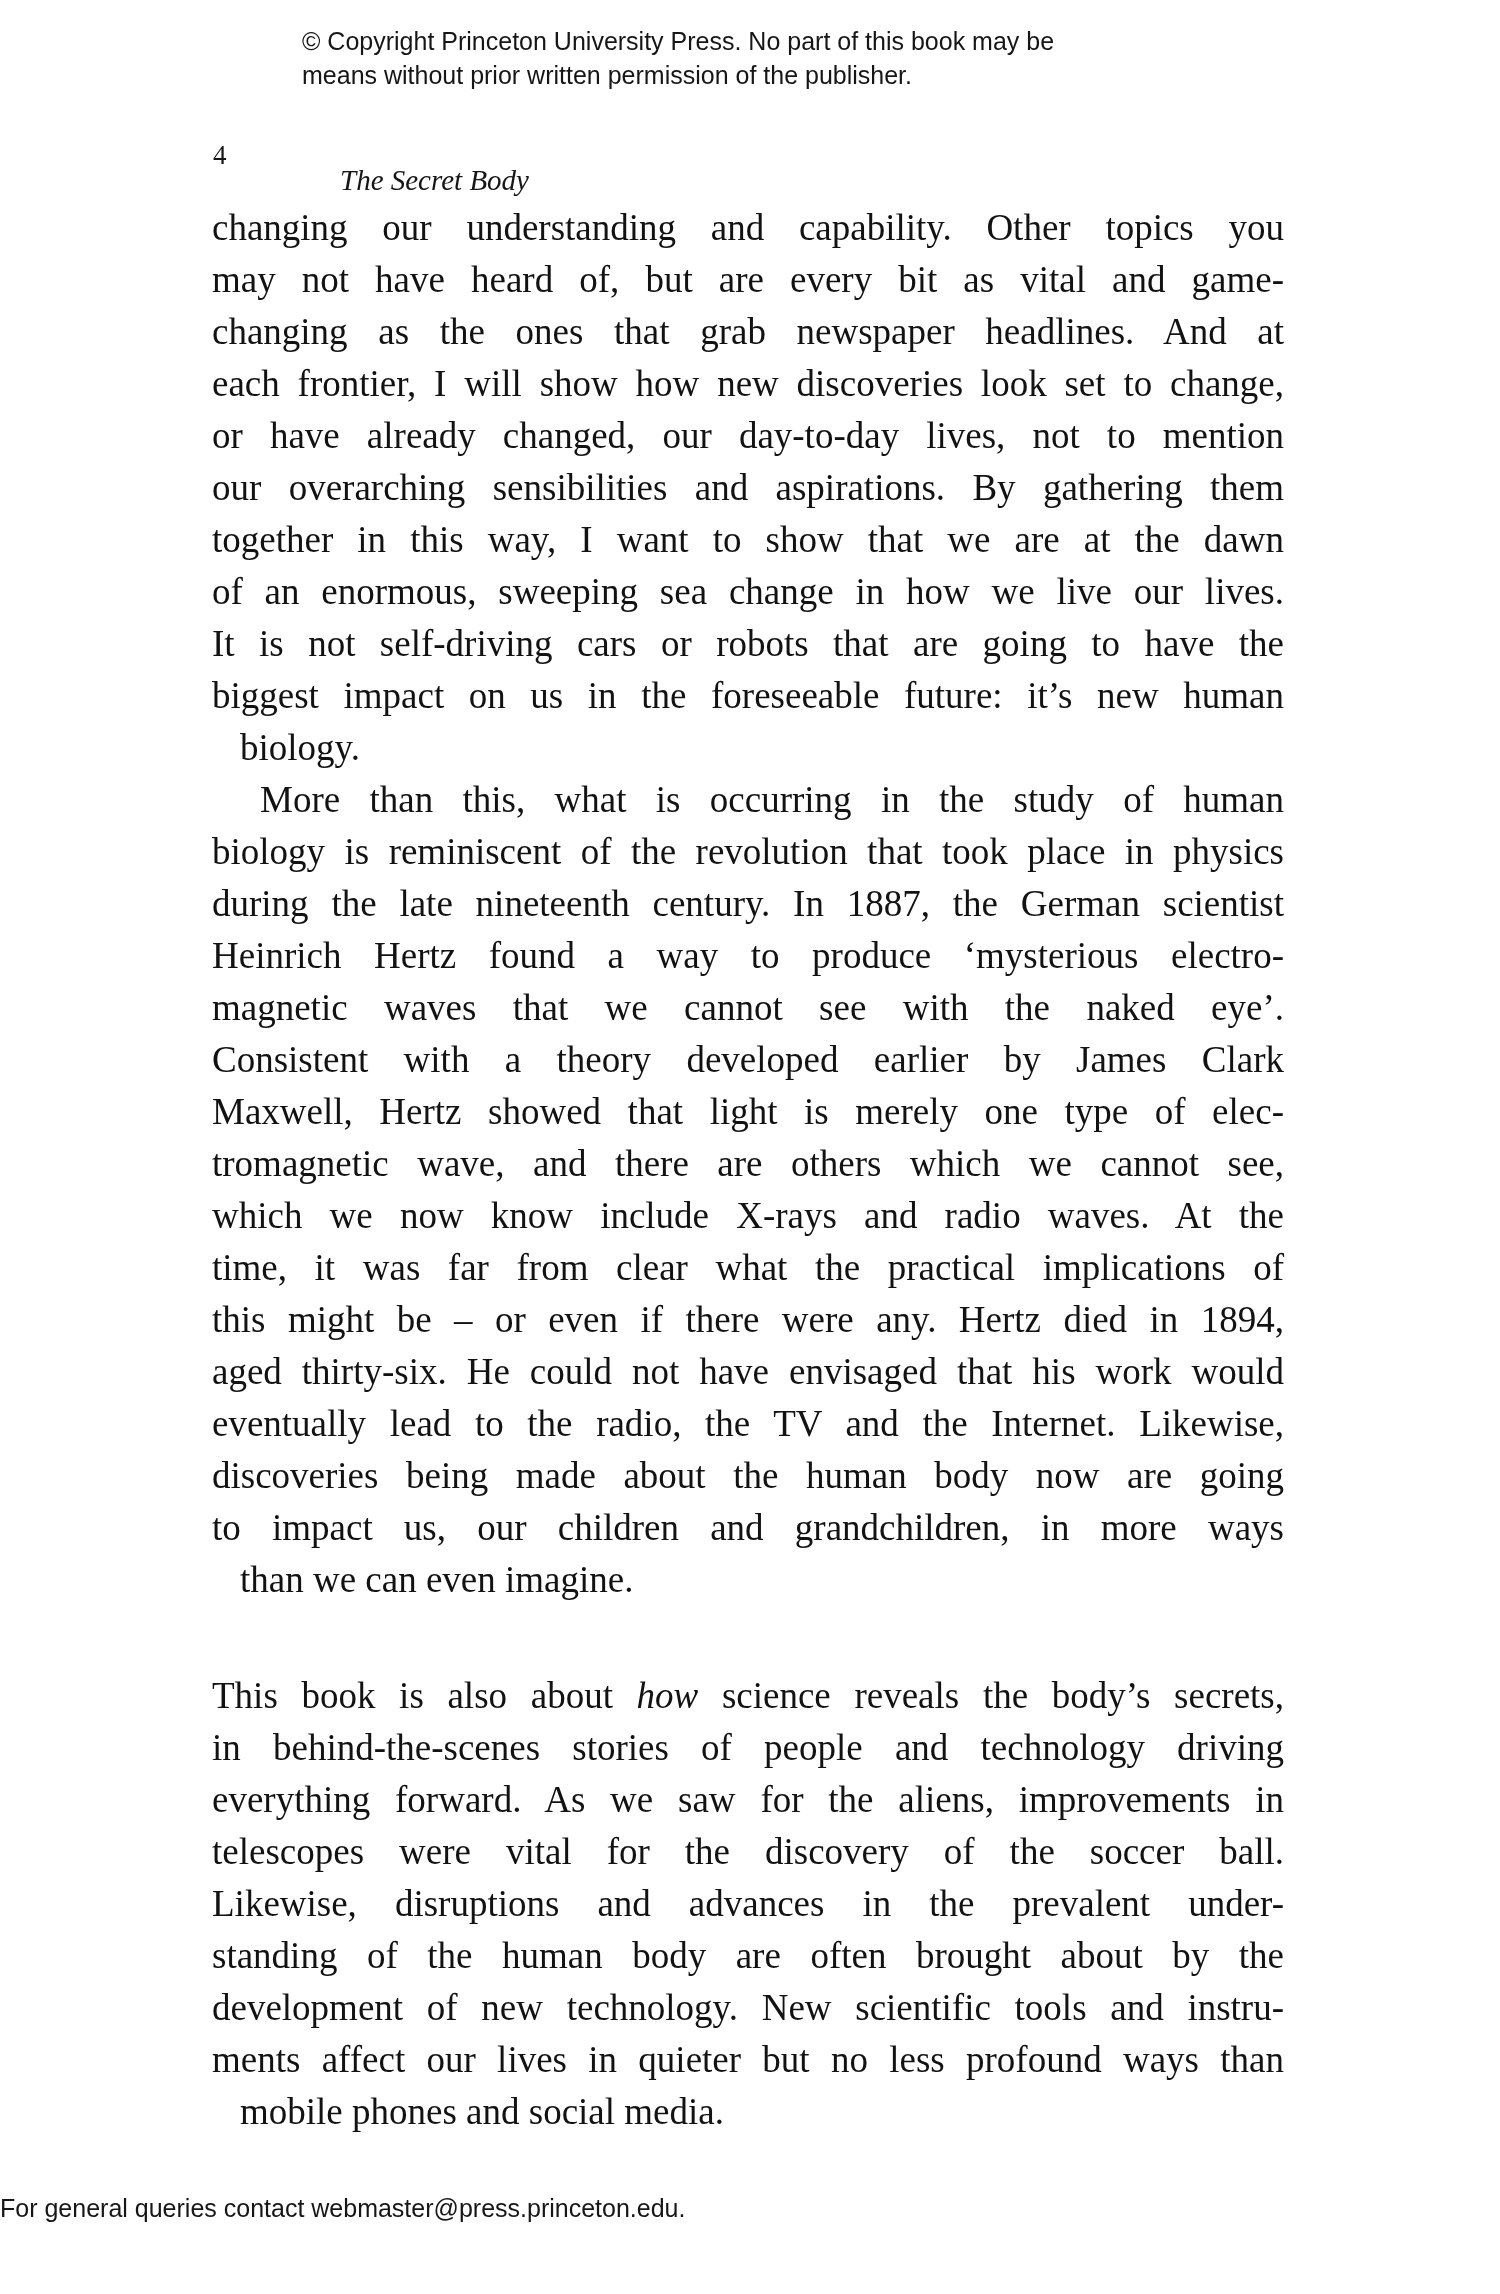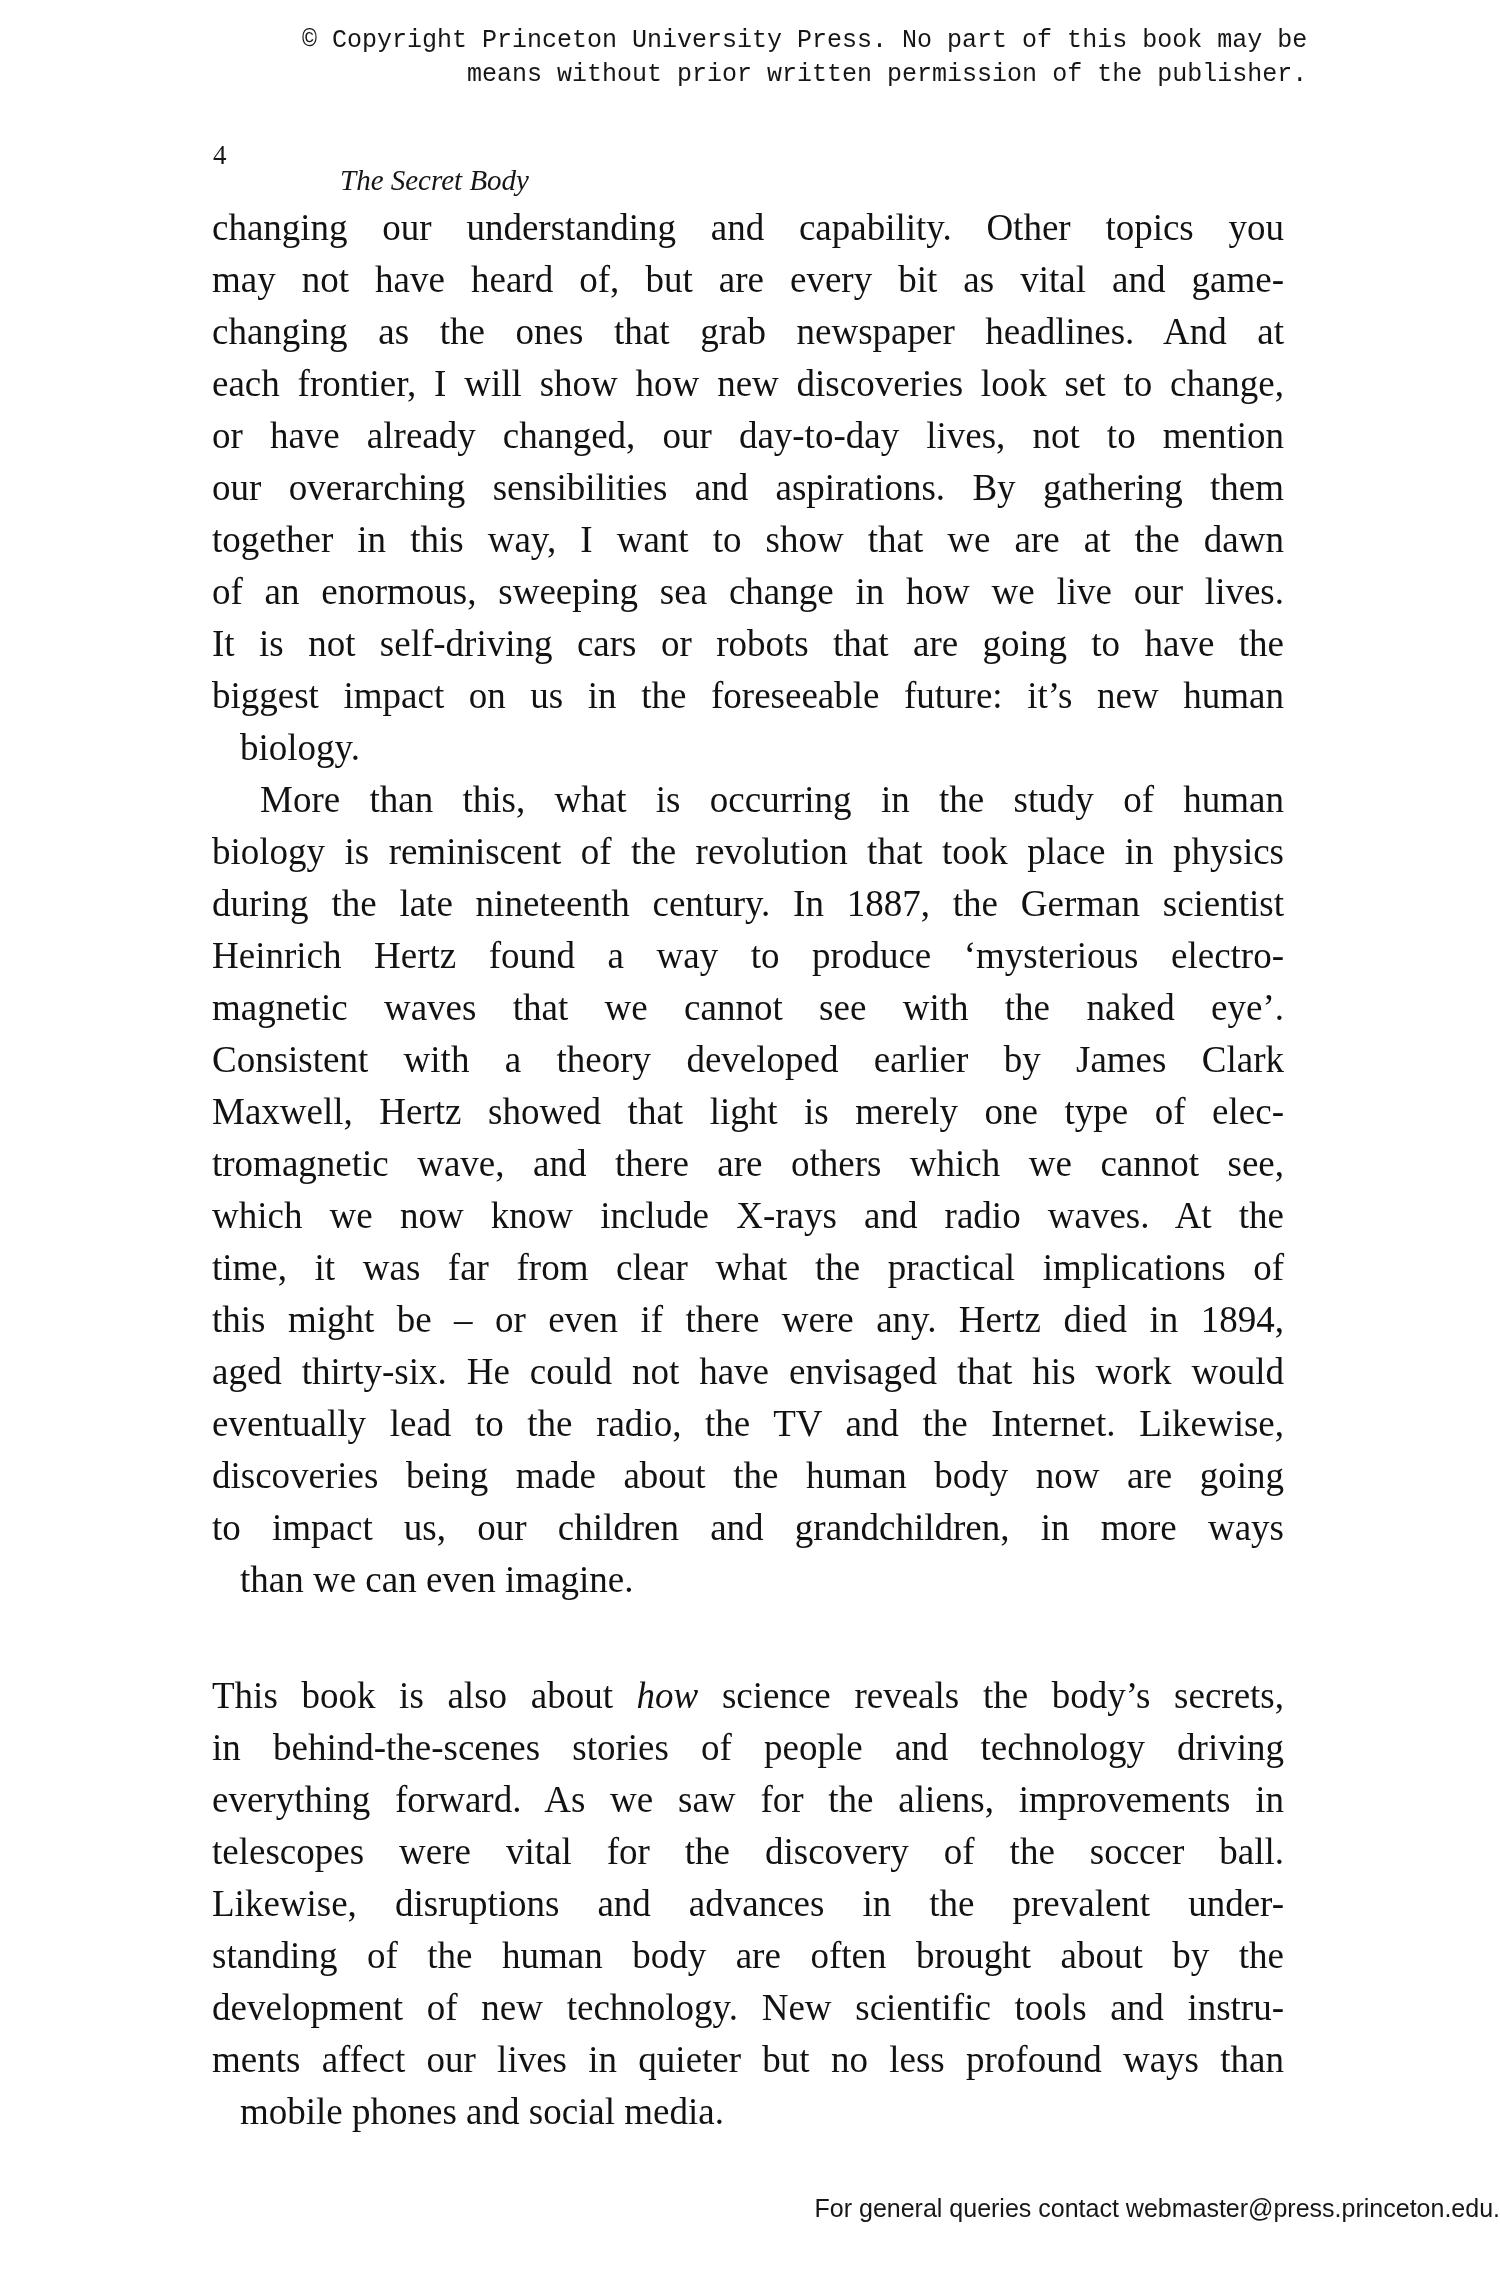--- a/index.html
+++ b/index.html
@@ -9,25 +9,24 @@
     height: 2294px;
     background: #ffffff;
     color: #121212;
     overflow: hidden;
   }
   
   .copyright {
     position: absolute;
     left: 302px;
     top: 24px;
-    font-family: Liberation Mono, monospace;
+    font-family: Liberation Sans, sans-serif;
     font-size: 25px;
     line-height: 34px;
     color: #161616;
-    text-align: right;
   }
   
   .runhead {
     position: absolute;
     left: 0; top: 140px;
     width: 100%;
     height: 34px;
     font-family: "Liberation Serif", "DejaVu Serif", serif;
     color: #161616;
   }
@@ -64,21 +63,21 @@
     text-justify: inter-word;
   }
   .bline.lastline { text-align-last: left; margin-left: 28px; }
   .bline.indent { text-indent: 48px; }
   
   .pagefooter {
     position: absolute;
     left: 0;
     top: 2193px;
     width: 100%;
-    text-align: right;
+    text-align: left;
     font-family: "Liberation Sans", sans-serif;
     font-size: 25px;
     line-height: 30px;
     color: #161616;
   }
 </style>
 </head>
 <body>
 
 <div class="page">

